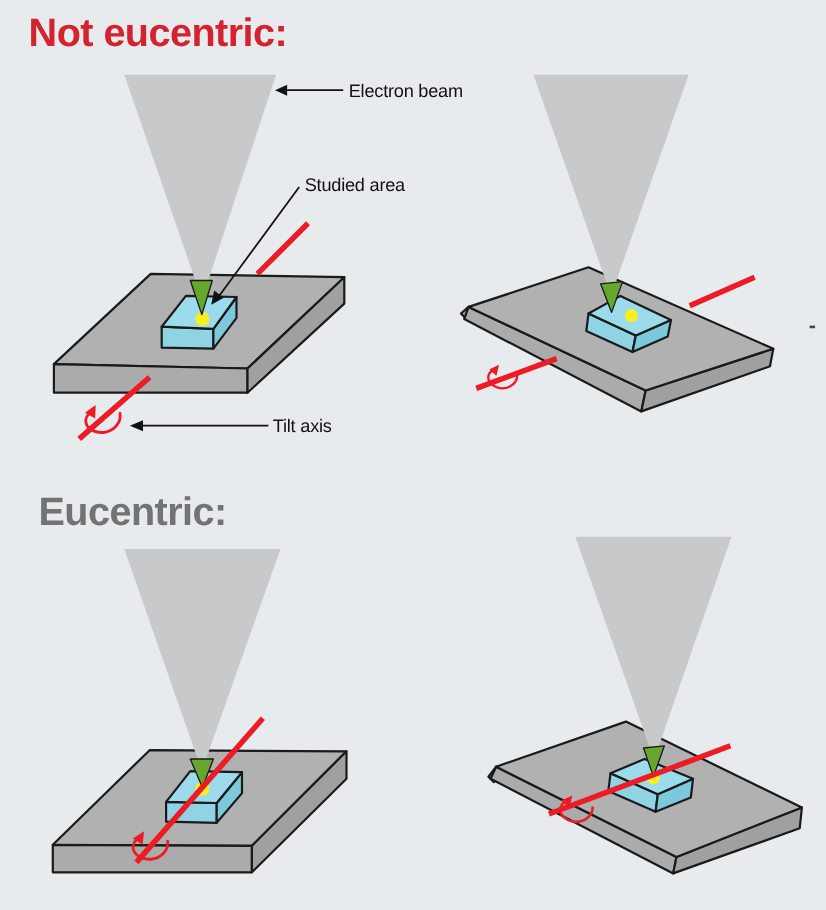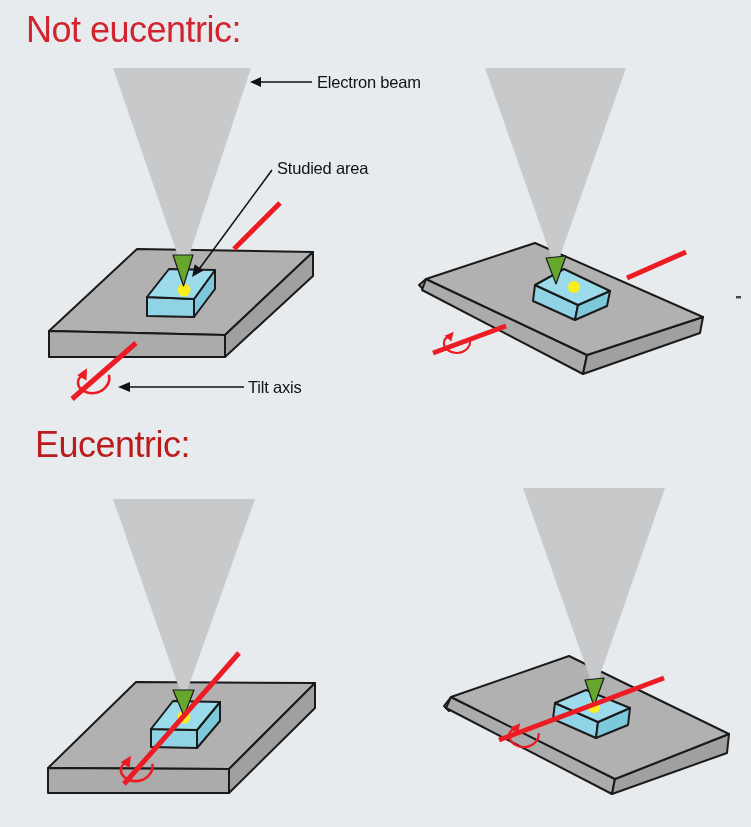--- a/index.html
+++ b/index.html
@@ -1,21 +1,21 @@
 <!DOCTYPE html>
 <html><head>
 <meta charset="utf-8">
 <style>
   html,body{margin:0;padding:0;}
   body{background:#e8ebee;font-family:"Liberation Sans",sans-serif;}
   .canvas{position:relative;width:751px;height:827px;background:#e8ebee;overflow:hidden;}
   .canvas > svg{position:absolute;left:0;top:0;}
-  .title{position:absolute;font-weight:normal;font-size:36px;line-height:1.05;letter-spacing:-0.5px;white-space:nowrap;}
+  .title{position:absolute;font-weight:bold;font-size:36px;line-height:1.05;letter-spacing:-0.5px;white-space:nowrap;}
   .title-red{left:26px;top:11px;color:#d2232e;}
-  .title-green{left:35px;top:426px;color:#b91c1c;}
+  .title-green{left:35px;top:446px;color:#737373;}
   .shape{stroke:#1a1a1a;stroke-width:2;stroke-linejoin:round;}
   .tri{stroke:#1a1a1a;stroke-width:1.2;stroke-linejoin:round;}
   .axis{stroke:#ec1b24;stroke-width:5;}
   .curl-path{fill:none;stroke:#ec1b24;stroke-width:2.6;stroke-linecap:round;}
   .curl-head{fill:#ec1b24;}
   .ptr{stroke:#111;stroke-width:1.6;}
   .ptr-head{fill:#111;}
   .lbl{font-family:"Liberation Sans",sans-serif;font-size:16.5px;fill:#111;letter-spacing:-0.2px;}
 </style>
 </head>

